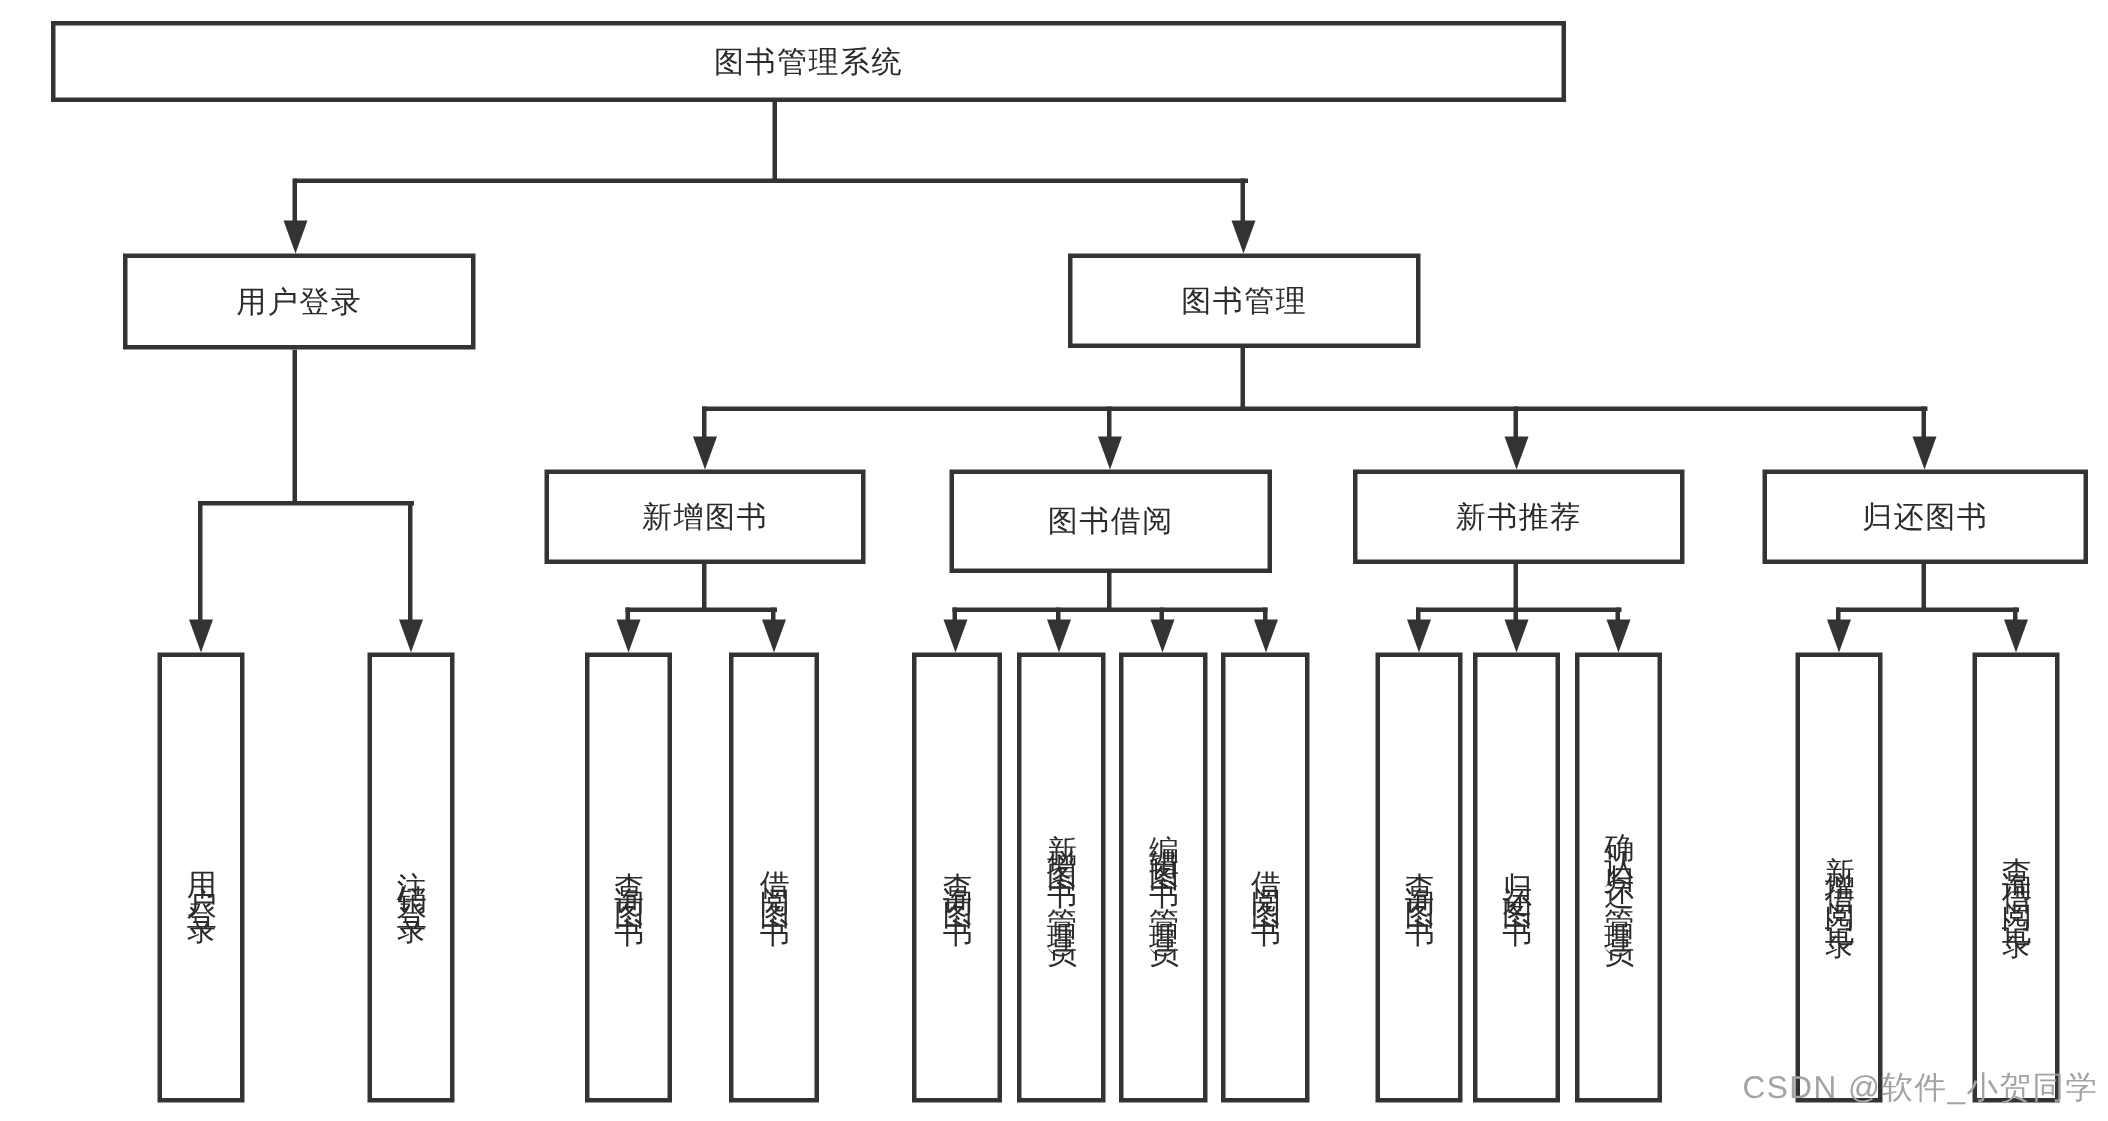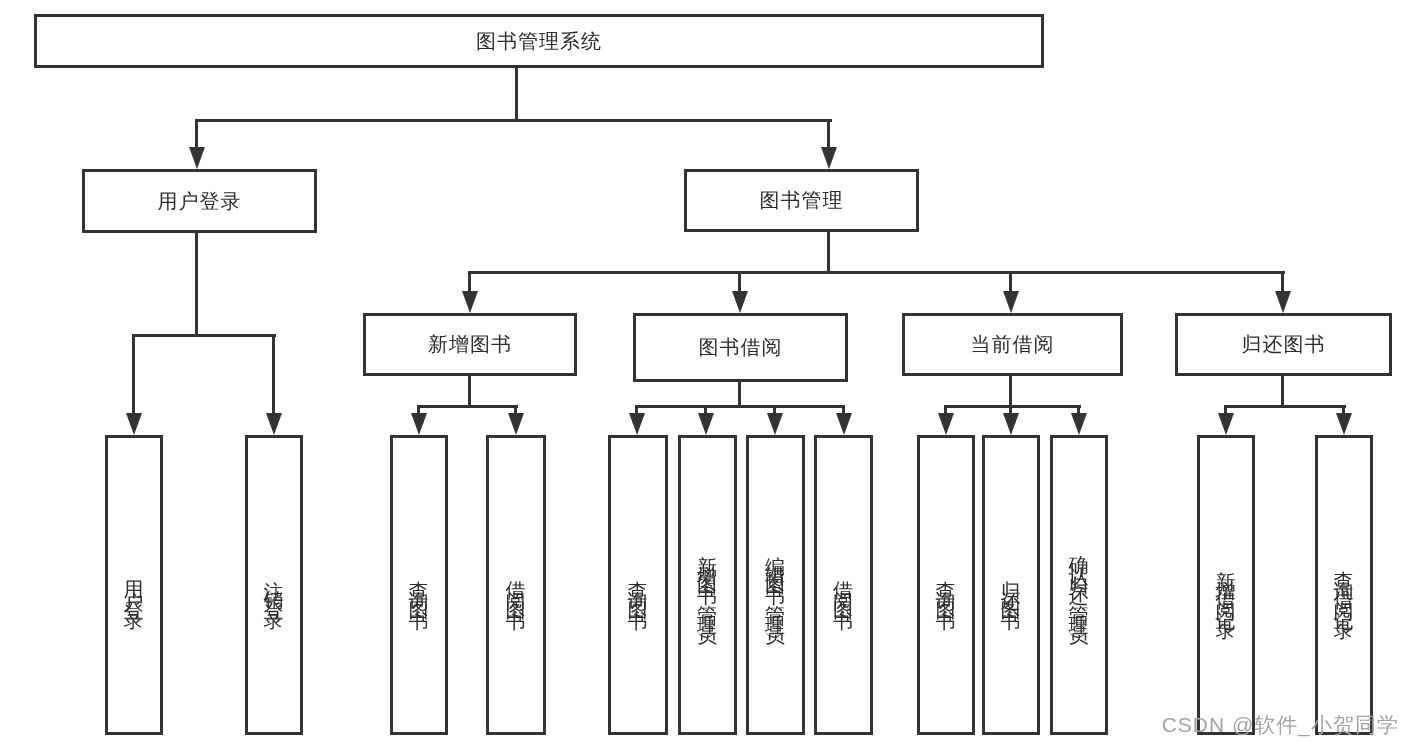--- a/index.html
+++ b/index.html
@@ -113,31 +113,31 @@
       <div class="arrow" style="left: 1218px; top: 413px;"></div>
       <div class="arrow" style="left: 1336px; top: 413px;"></div>
     </div>
   <div id="nodes">
       <div class="node" style="left: 13px; top: 14px; width: 1010px; height: 54px; margin-left: 21px;">
         <span class="lbl">图书管理系统</span>
       </div>
       <div class="node" style="left: 82px; top: 169px; width: 235px; height: 64px;">
         <span class="lbl">用户登录</span>
       </div>
-      <div class="node" style="left: 684px; top: 169px; width: 235px; height: 63px; text-align: right;">
+      <div class="node" style="left: 712px; top: 169px; width: 235px; height: 63px; text-align: right;">
         <span class="lbl">图书管理</span>
       </div>
       <div class="node" style="left: 363px; top: 313px; width: 214px; height: 63px;">
         <span class="lbl">新增图书</span>
       </div>
       <div class="node" style="left: 633px; top: 313px; width: 215px; height: 69px;">
         <span class="lbl">图书借阅</span>
       </div>
       <div class="node" style="left: 902px; top: 313px; width: 221px; height: 63px;">
-        <span class="lbl">当前借阅</span>
+        <span class="lbl">新书推荐</span>
       </div>
       <div class="node" style="left: 1175px; top: 313px; width: 217px; height: 63px;">
         <span class="lbl">归还图书</span>
       </div>
       <div class="node vert" style="left: 105px; top: 435px; width: 58px; height: 300px;">
         <span class="lbl">用户登录</span>
       </div>
       <div class="node vert" style="left: 245px; top: 435px; width: 58px; height: 300px;">
         <span class="lbl">注销登录</span>
       </div>

